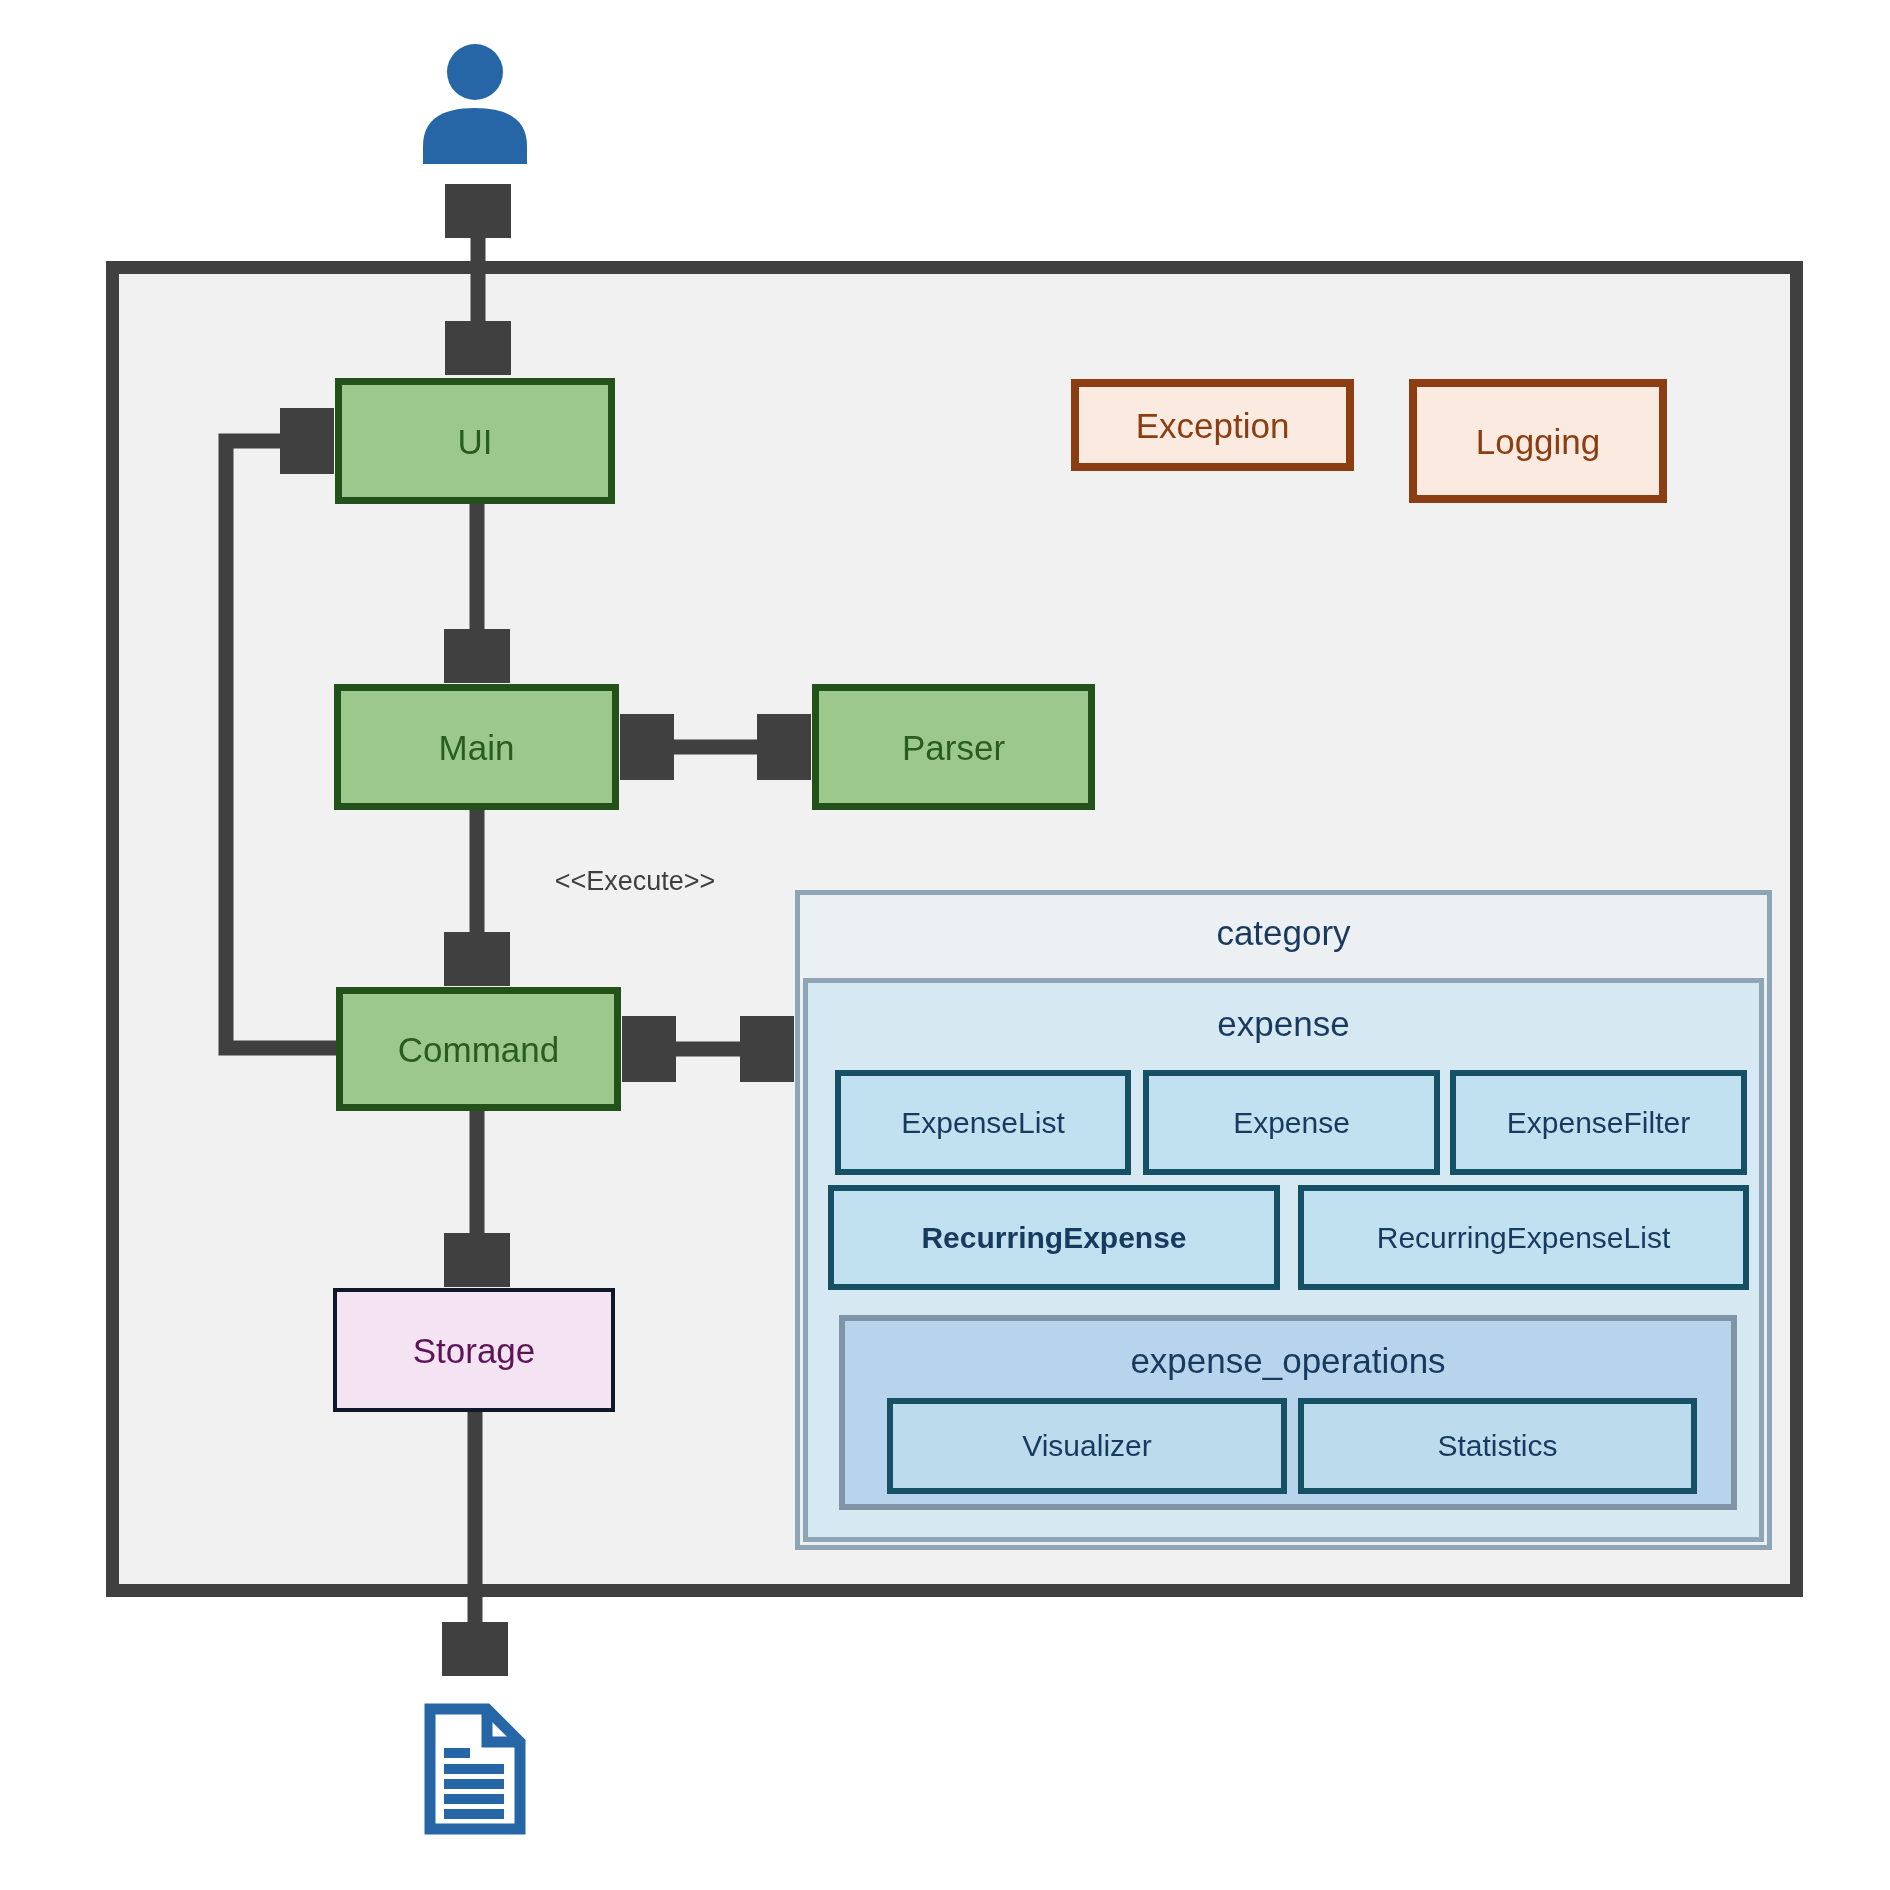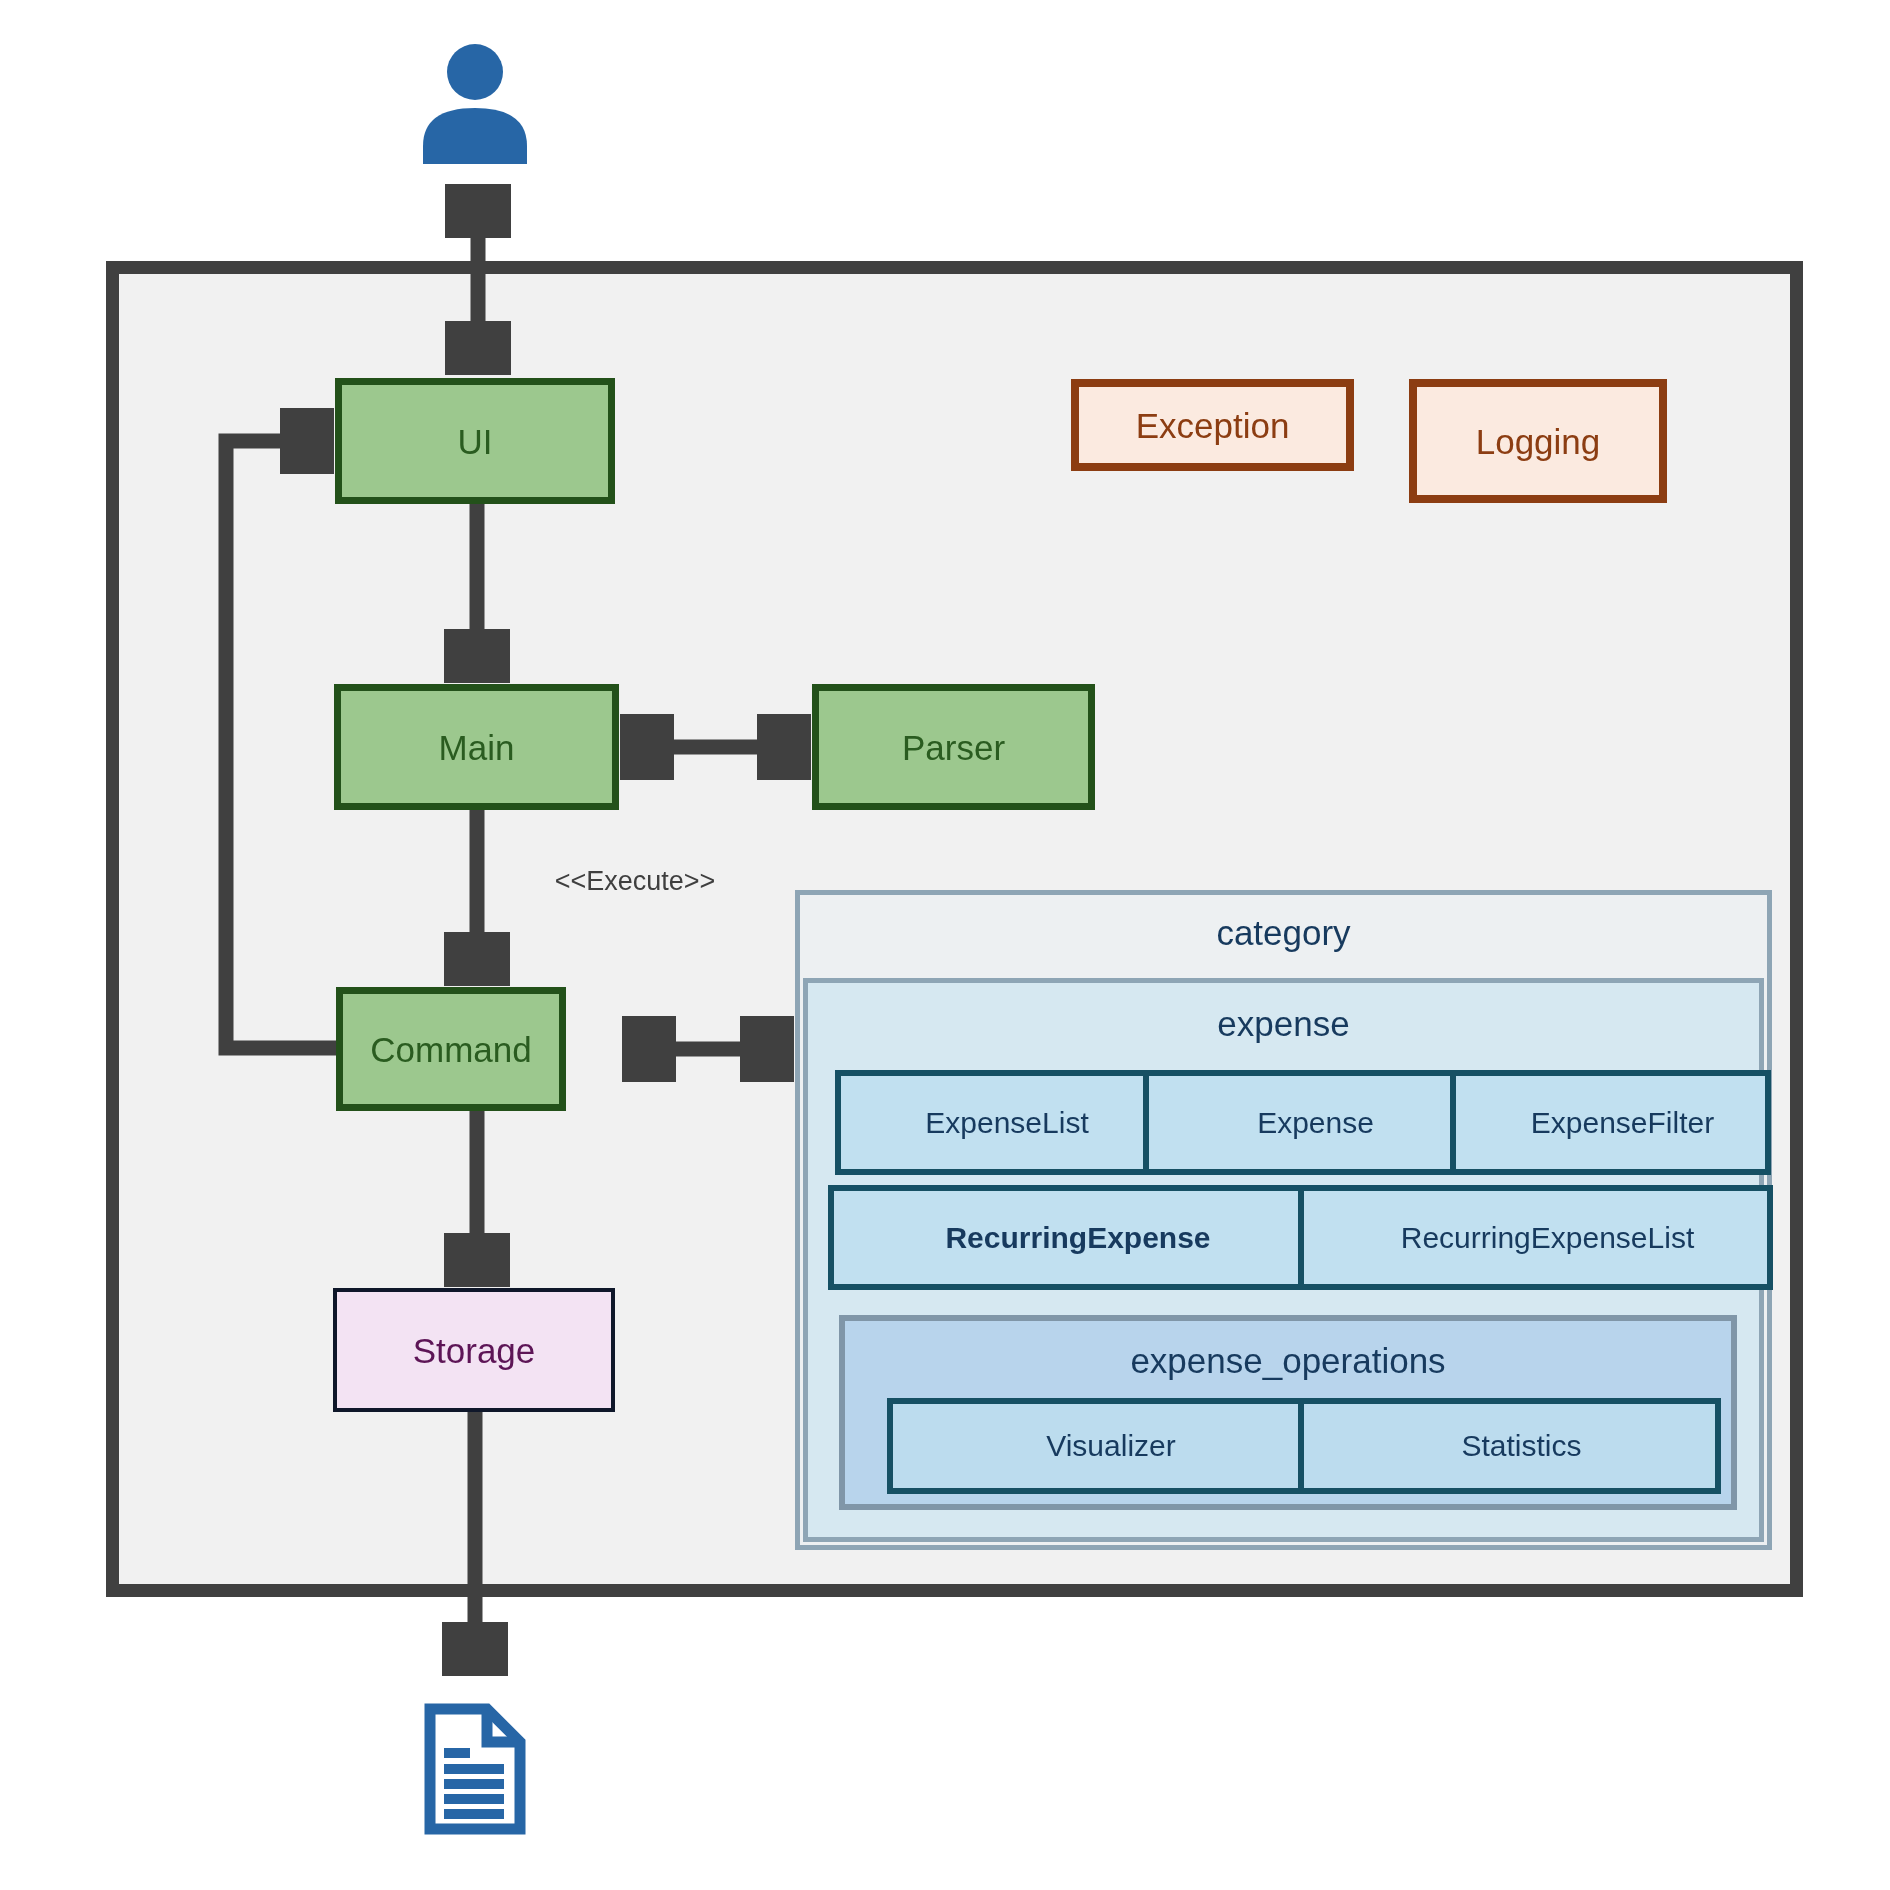--- a/index.html
+++ b/index.html
@@ -27,21 +27,21 @@
     position:absolute;left:0;width:100%;text-align:center;
     color:#173A5E;font-size:35px;line-height:1;
   }
   .pkg-expense{
     position:absolute;left:3px;top:83px;width:961px;height:564px;box-sizing:border-box;
     background:#D6E8F1;border:5px solid #8EA5B5;
   }
   .classbox{
     background:#C1E0F0;border:6px solid #165064;color:#173A5E;
     display:flex;align-items:center;justify-content:center;
-    font-size:30px;line-height:1;white-space:nowrap;padding-left:24px;
+    font-size:30px;line-height:1;white-space:nowrap;
   }
   .pkg-ops{
     position:absolute;left:31px;top:332px;width:898px;height:195px;box-sizing:border-box;
     background:#B8D4EC;border:6px solid #8096A8;
   }
   .opsbox{background:#BCDCEE;}
   .edge-label{
     position:absolute;left:505px;top:868px;width:260px;text-align:center;
     color:#3F3F3F;font-size:27px;line-height:1;
   }
@@ -59,21 +59,21 @@
     <circle cx="56" cy="32" r="28" fill="#2766A6"></circle>
     <path d="M4,124 L4,106 Q4,68 56,68 Q108,68 108,106 L108,124 Z" fill="#2766A6"></path>
   </svg>
 
   <div class="abs node green" style="left:335px;top:378px;width:280px;height:126px;">UI</div>
   <div class="abs node support" style="left:1071px;top:379px;width:283px;height:92px;">Exception</div>
   <div class="abs node support" style="left:1409px;top:379px;width:258px;height:124px;">Logging</div>
 
   <div class="abs node green" style="left:334px;top:684px;width:285px;height:126px;">Main</div>
   <div class="abs node green" style="left:812px;top:684px;width:283px;height:126px;">Parser</div>
-  <div class="abs node green" style="left:336px;top:987px;width:230px;height:124px;">Command</div>
+  <div class="abs node green" style="left:336px;top:987px;width:285px;height:124px;">Command</div>
   <div class="abs node storage" style="left:333px;top:1288px;width:282px;height:124px;">Storage</div>
 
   <div class="edge-label">&lt;&lt;Execute&gt;&gt;</div>
 
   <div class="abs pkg-category">
     <div class="pkg-title" style="top:20px;">category</div>
 
     <div class="pkg-expense">
       <div class="pkg-title" style="top:23px;">expense</div>
 

